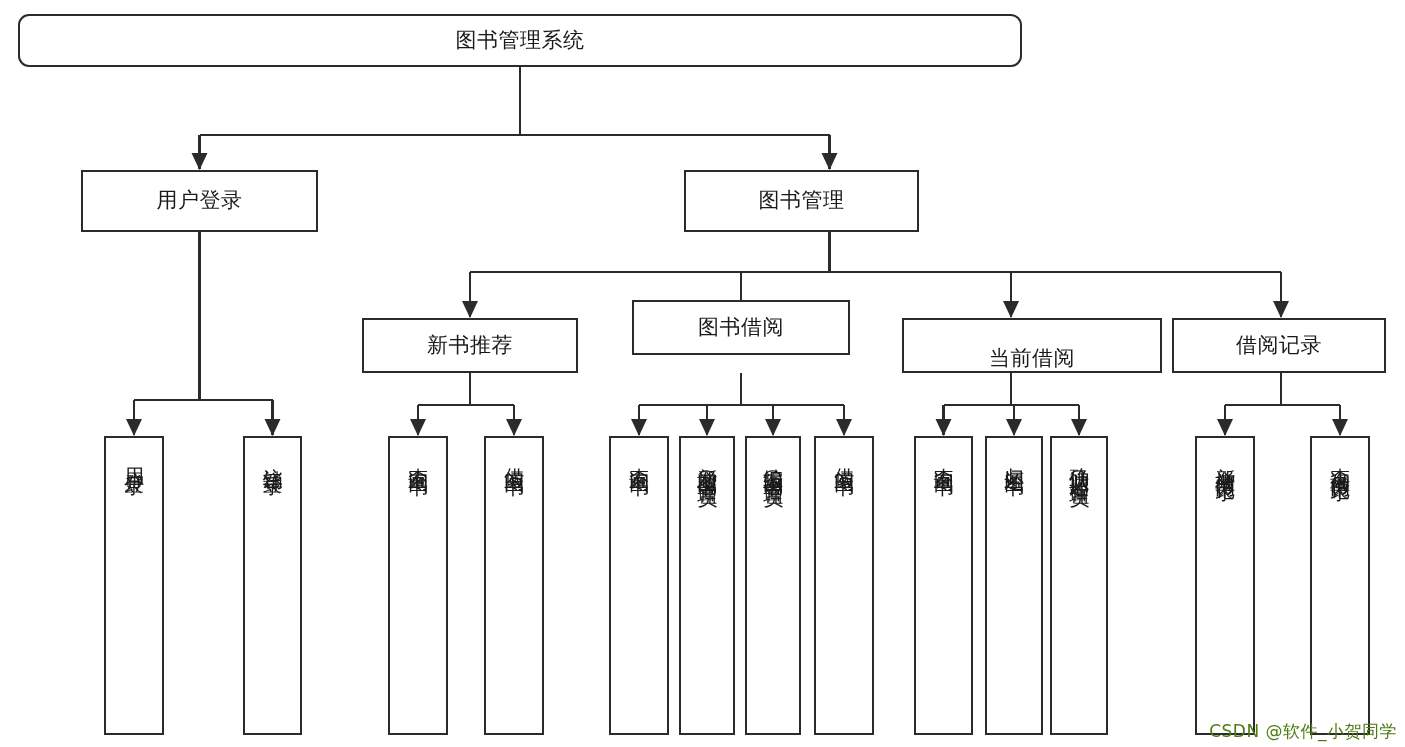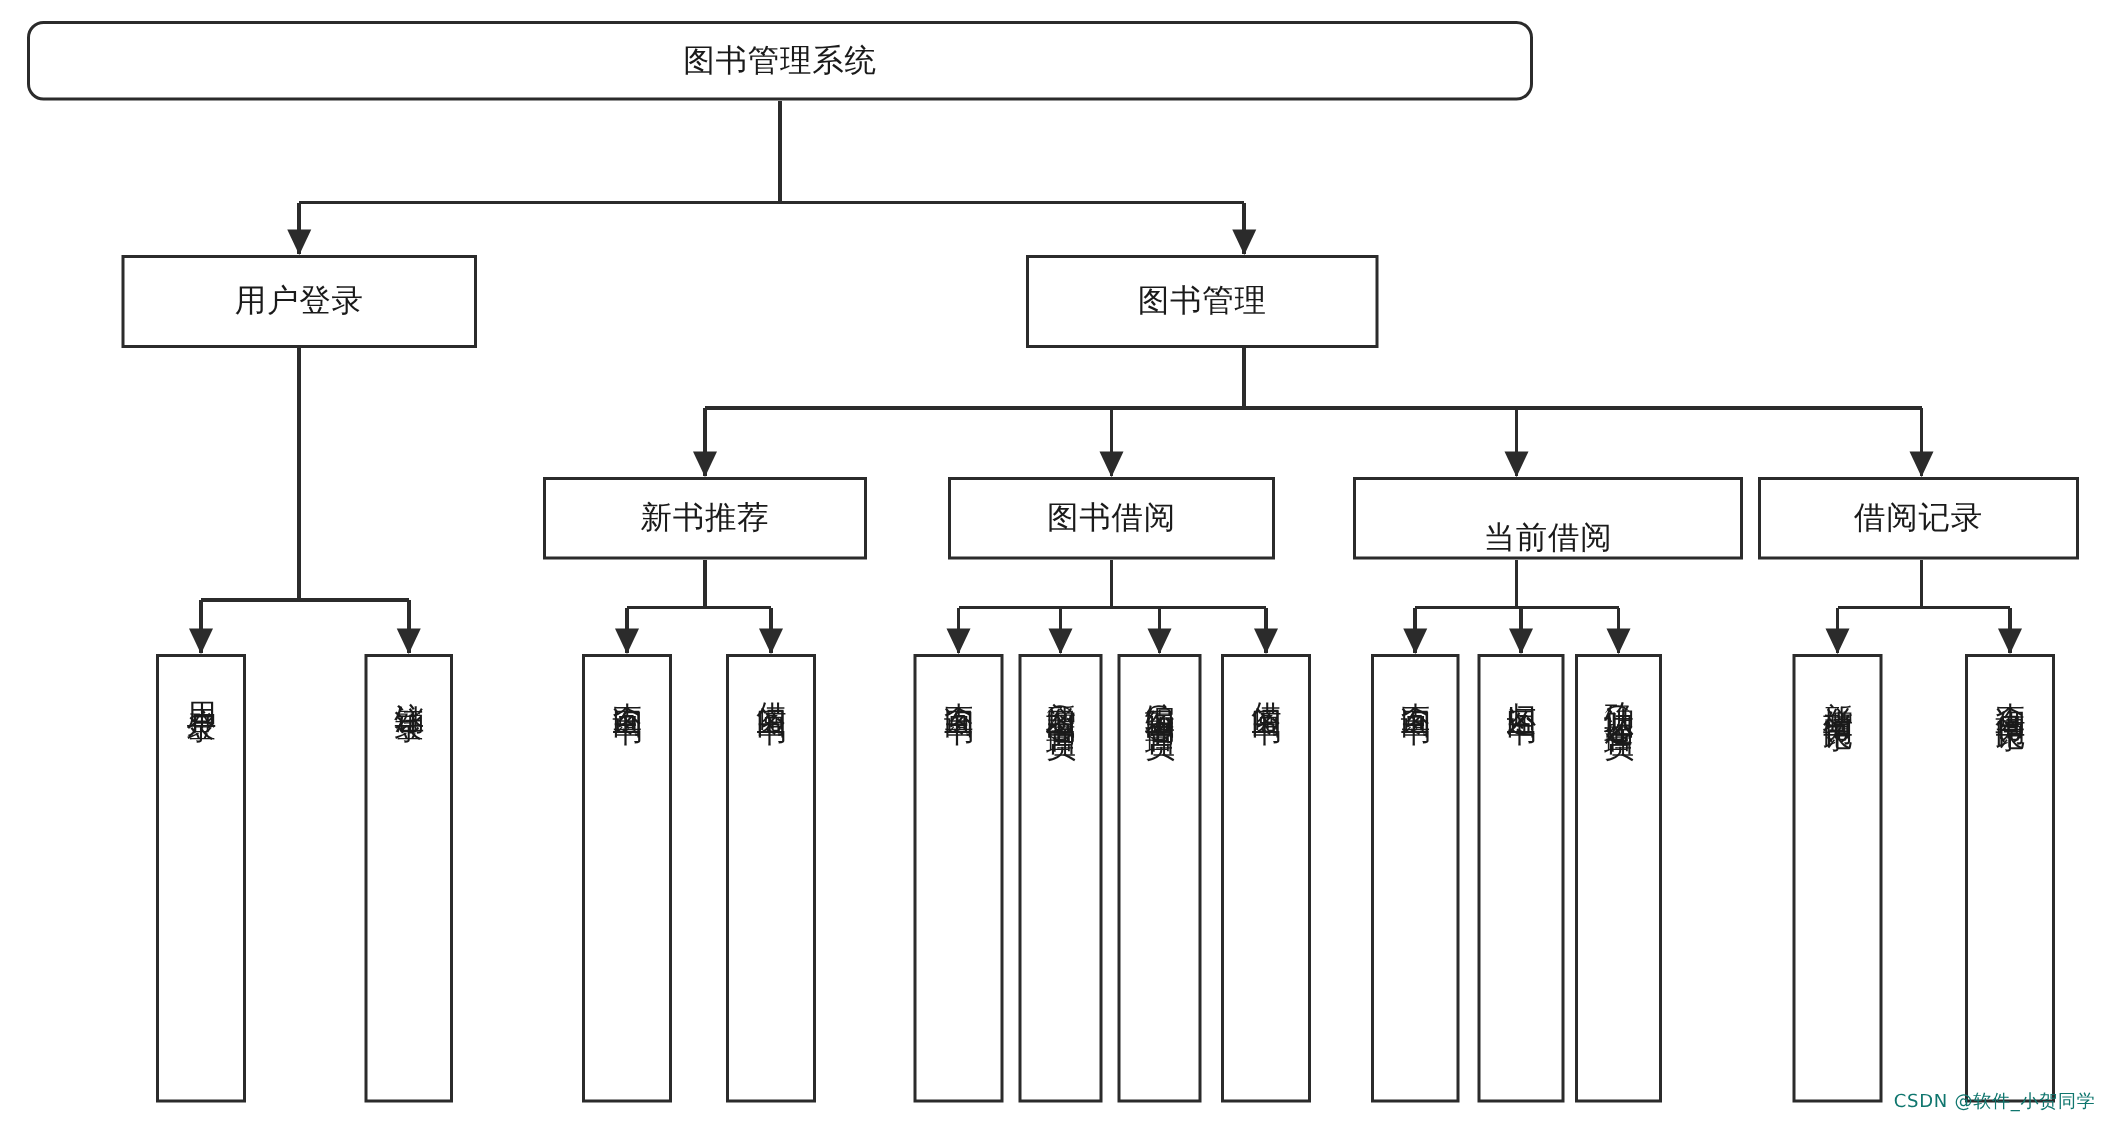--- a/index.html
+++ b/index.html
@@ -52,22 +52,22 @@
     font-size: 20px;
     line-height: 1.38;
     letter-spacing: 3px;
     white-space: nowrap;
     text-align: start;
   }
   .watermark {
     position: absolute;
     right: 8px;
     bottom: 4px;
-    font-size: 12px;
-    color: #0f766e;
+    font-size: 17px;
+    color: #4d7c0f;
     white-space: nowrap;
     letter-spacing: 0.5px;
   }
 </style>
 </head>
 <body>
 
 <div id="canvas">
 
   <svg id="edges" viewBox="0 0 1405 747" xmlns="http://www.w3.org/2000/svg">
@@ -131,21 +131,21 @@
       </div>
       <div class="node horiz" style="left: 81px; top: 170px; width: 237px; height: 62px;">
         <span class="node-label">用户登录</span>
       </div>
       <div class="node horiz" style="left: 684px; top: 170px; width: 235px; height: 62px;">
         <span class="node-label">图书管理</span>
       </div>
       <div class="node horiz" style="left: 362px; top: 318px; width: 216px; height: 55px;">
         <span class="node-label">新书推荐</span>
       </div>
-      <div class="node horiz" style="left: 632px; top: 318px; width: 218px; height: 55px;">
+      <div class="node horiz" style="left: 632px; top: 300px; width: 218px; height: 55px;">
         <span class="node-label">图书借阅</span>
       </div>
       <div class="node horiz" style="left: 902px; top: 318px; width: 260px; height: 55px; align-items: flex-end;">
         <span class="node-label">当前借阅</span>
       </div>
       <div class="node horiz" style="left: 1172px; top: 318px; width: 214px; height: 55px;">
         <span class="node-label">借阅记录</span>
       </div>
       <div class="node vert" style="left: 104px; top: 436px; width: 60px; height: 299px;">
         <span class="node-label">用户登录</span>

